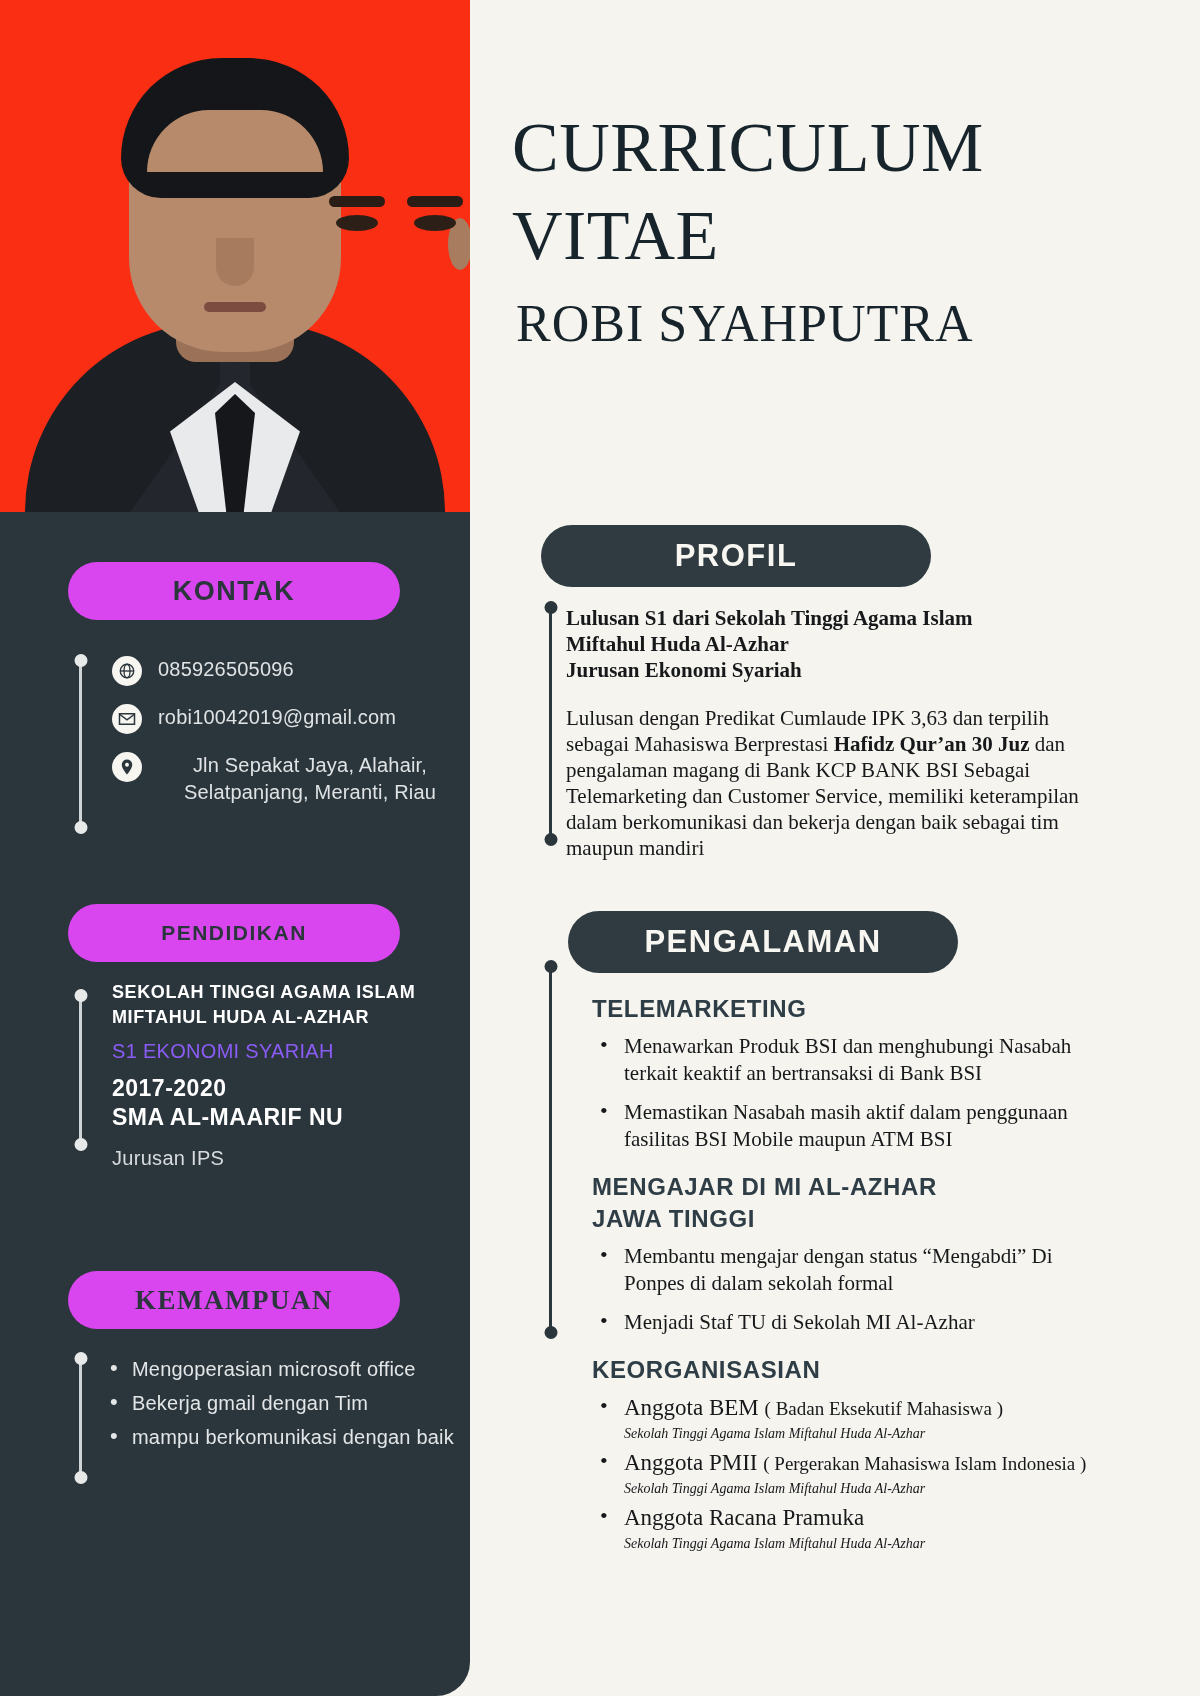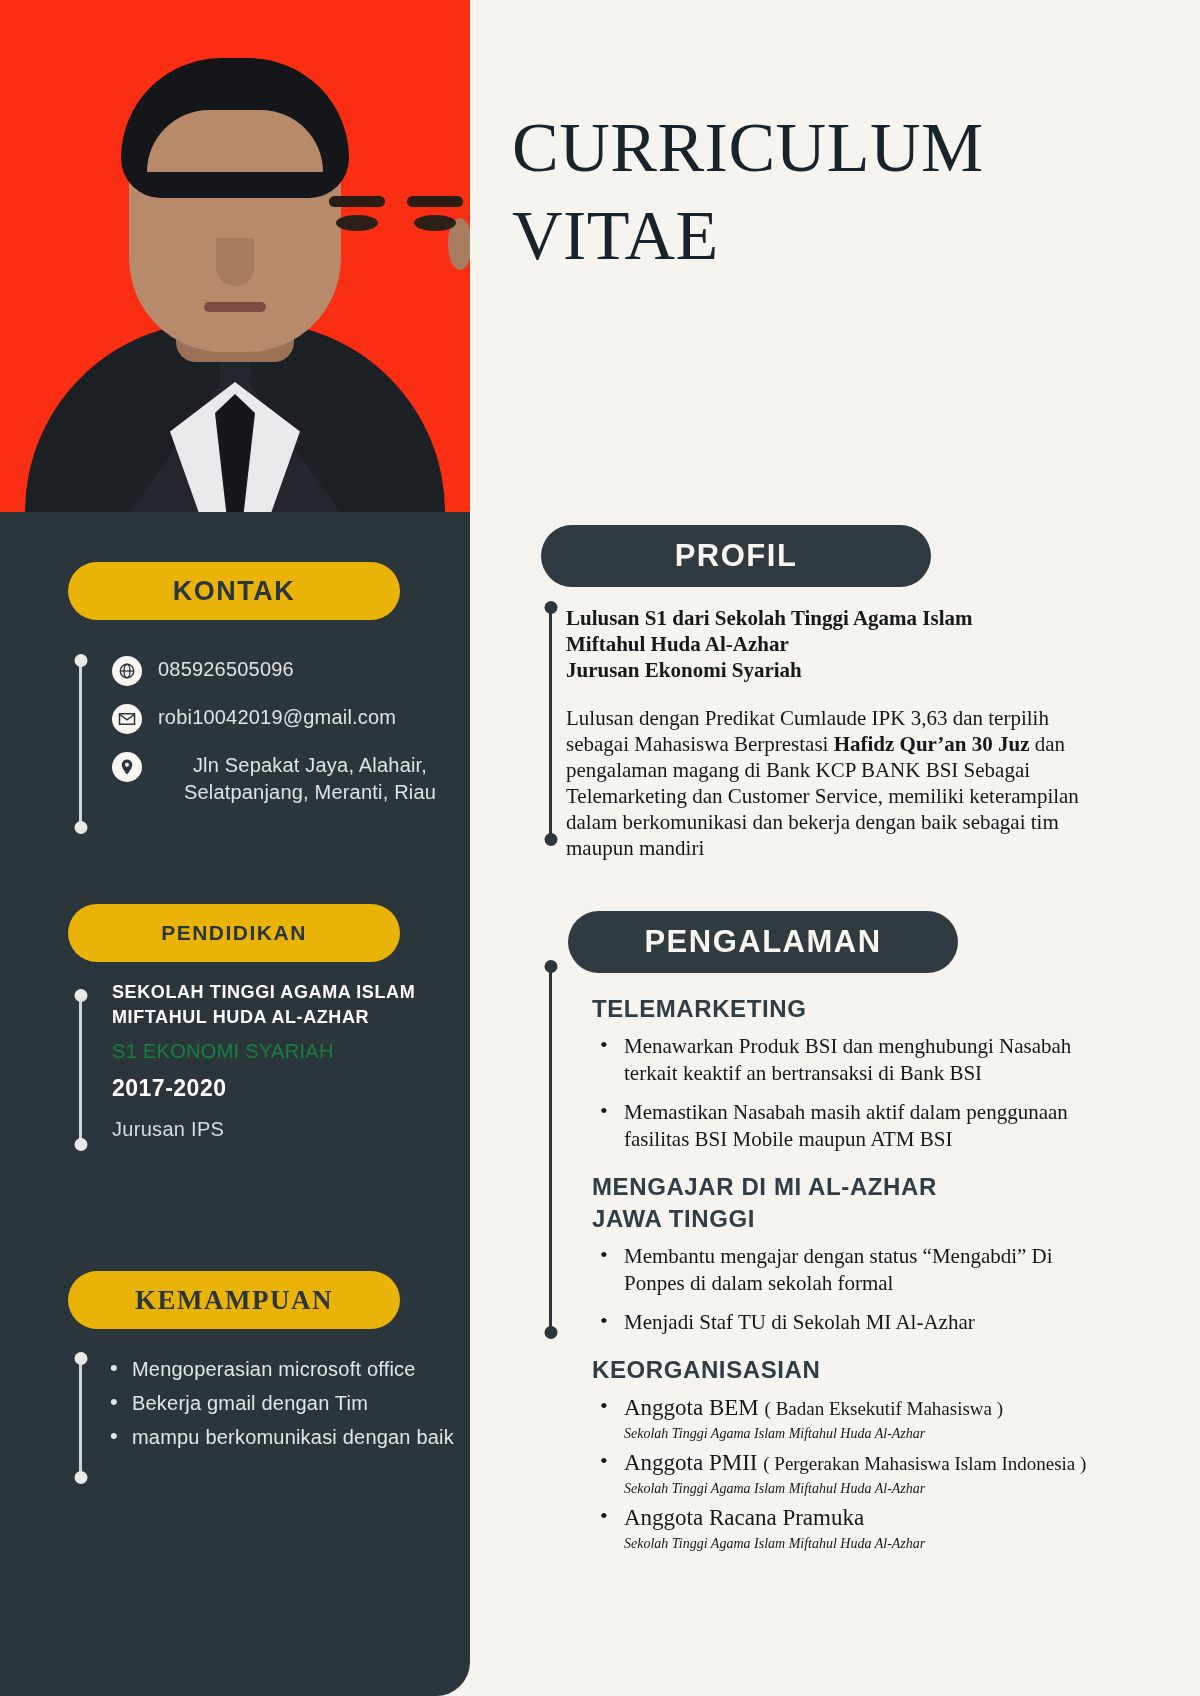--- a/index.html
+++ b/index.html
@@ -185,21 +185,21 @@
   
   .pill {
     border-radius: 40px;
     display: flex;
     align-items: center;
     justify-content: center;
     font-weight: bold;
     letter-spacing: 1.5px;
   }
   .pill-light {
-    background: #eab308;
+    background: #d946ef;
     color: #2b353c;
   }
   .pill-dark {
     background: #2f3a41;
     color: #f7f6f1;
   }
 
   .kontak-pill {
     position: absolute;
     left: 68px;
@@ -318,21 +318,21 @@
     margin-bottom: 8px;
   }
   .edu-school {
     font-size: 18px;
     font-weight: bold;
     letter-spacing: 0.6px;
     line-height: 25px;
   }
   .edu-major {
     font-size: 20px;
-    color: #15803d;
+    color: #8b5cf6;
     margin-top: 10px;
     letter-spacing: 0.3px;
   }
   .edu-years2 {
     font-size: 23px;
     font-weight: bold;
     letter-spacing: 0.5px;
     margin-top: 12px;
   }
   .edu-school2 {
@@ -552,36 +552,38 @@
   </div>
 
   <div class="pill pill-light pendidikan-pill">PENDIDIKAN</div>
   <div class="rail rail-pend"></div>
 
   <div class="edu-block">
     <div class="edu-school">SEKOLAH TINGGI AGAMA ISLAM</div>
     <div class="edu-school">MIFTAHUL HUDA AL-AZHAR</div>
     <div class="edu-major">S1 EKONOMI SYARIAH</div>
     <div class="edu-years2">2017-2020</div>
+    <div class="edu-school2">SMA AL-MAARIF NU</div>
     <div class="edu-major2">Jurusan IPS</div>
   </div>
 
   <div class="pill pill-light kemampuan-pill">KEMAMPUAN</div>
   <div class="rail rail-kemam"></div>
 
   <div class="skills-block">
     <div class="skill-item">Mengoperasian microsoft office</div>
     <div class="skill-item">Bekerja gmail dengan Tim</div>
     <div class="skill-item">mampu berkomunikasi dengan baik</div>
   </div>
 
   <div class="cv-title">
     <div>CURRICULUM</div>
     <div>VITAE</div>
   </div>
+  <div class="cv-name">ROBI SYAHPUTRA</div>
 
   <div class="pill pill-dark profil-pill">PROFIL</div>
   <div class="rail-dark rail-profil"></div>
 
   <div class="profil-body">
     <div><b>Lulusan S1 dari Sekolah Tinggi Agama Islam</b></div>
     <div><b>Miftahul Huda Al-Azhar</b></div>
     <div><b>Jurusan Ekonomi Syariah</b></div>
     <div class="profil-gap"></div>
     <div><span>Lulusan dengan Predikat Cumlaude IPK 3,63 dan terpilih sebagai Mahasiswa Berprestasi </span><b>Hafidz Qur’an 30 Juz</b><span> dan pengalaman magang di Bank KCP BANK BSI Sebagai Telemarketing dan Customer Service, memiliki keterampilan dalam berkomunikasi dan bekerja dengan baik sebagai tim maupun mandiri</span></div>

